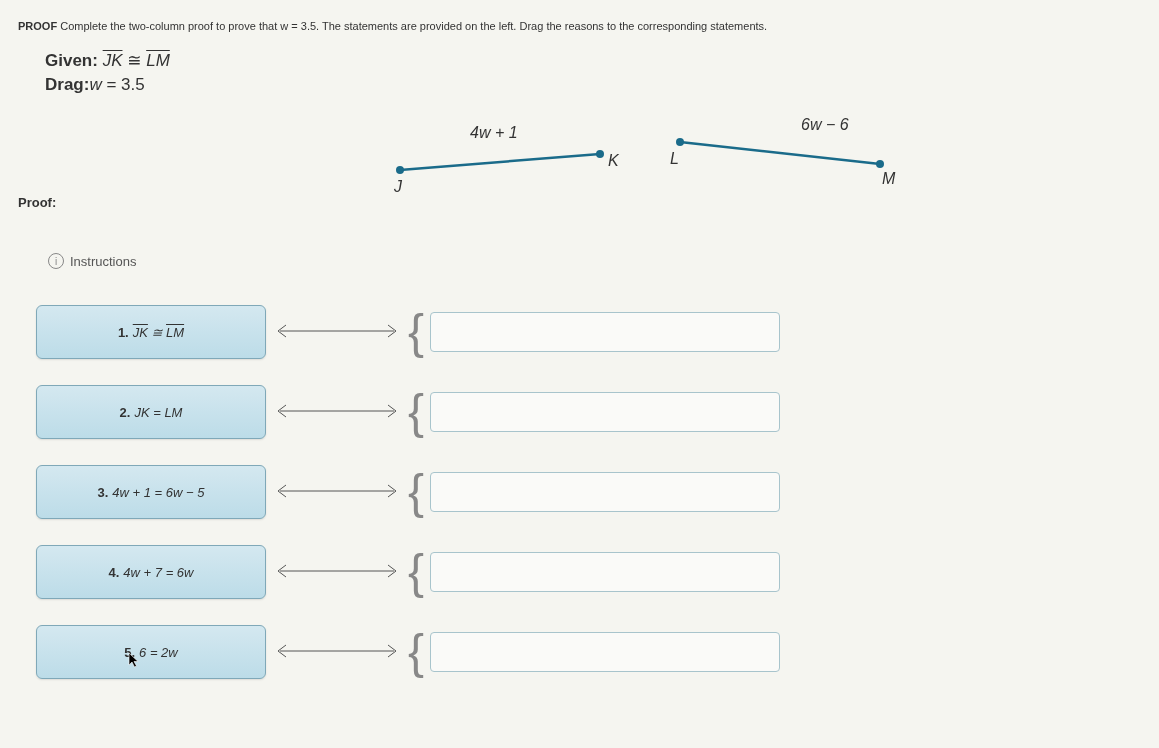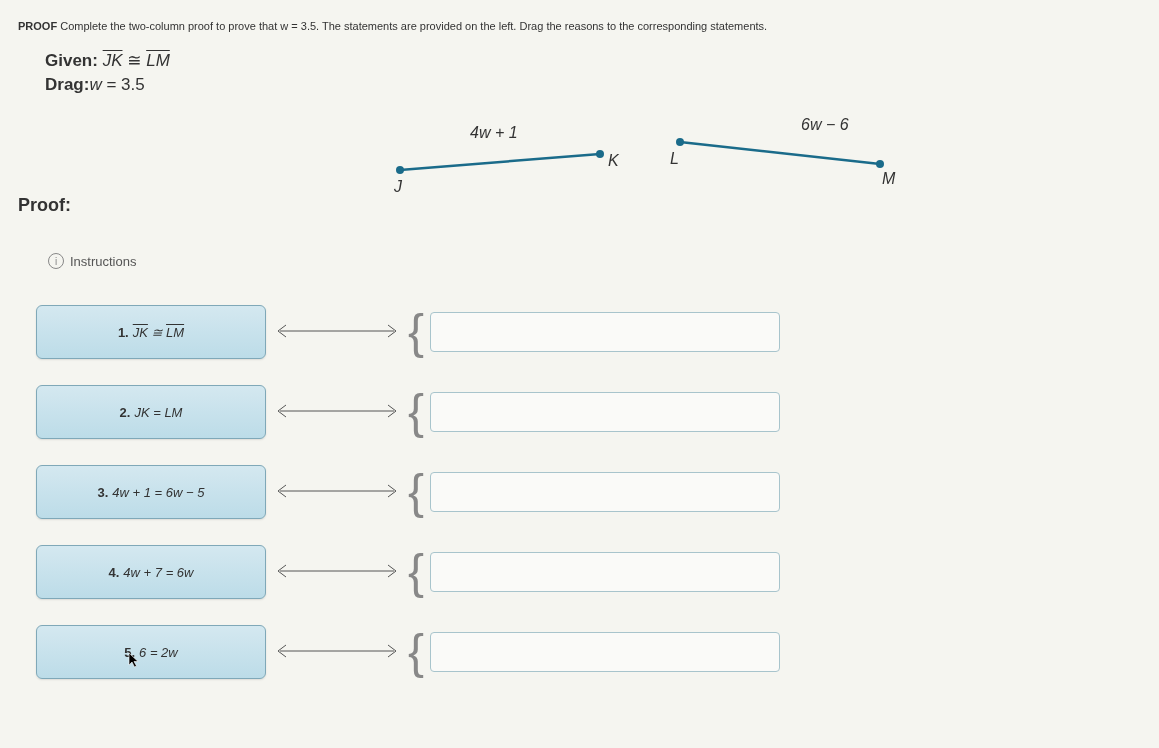--- a/index.html
+++ b/index.html
@@ -28,21 +28,21 @@
       font-style: italic;
       font-size: 16px;
     }
     .point {
       position: absolute;
       width: 8px; height: 8px;
       background: #1a6b8a;
       border-radius: 50%;
     }
     .line-svg { position: absolute; top: 0; left: 0; }
-    .proof-label { position: absolute; top: 195px; left: 18px; font-size: 18px; font-weight: bold; }
+    .proof-label { position: absolute; top: 195px; left: 18px; font-size: 13px; font-weight: bold; }
     .instructions {
       position: absolute;
       top: 253px; left: 48px;
       font-size: 13px; color: #555;
       display: flex; align-items: center; gap: 6px;
       padding-bottom: 4px;
       cursor: pointer;
     }
     .info-icon {
       display: inline-flex; align-items: center; justify-content: center;

